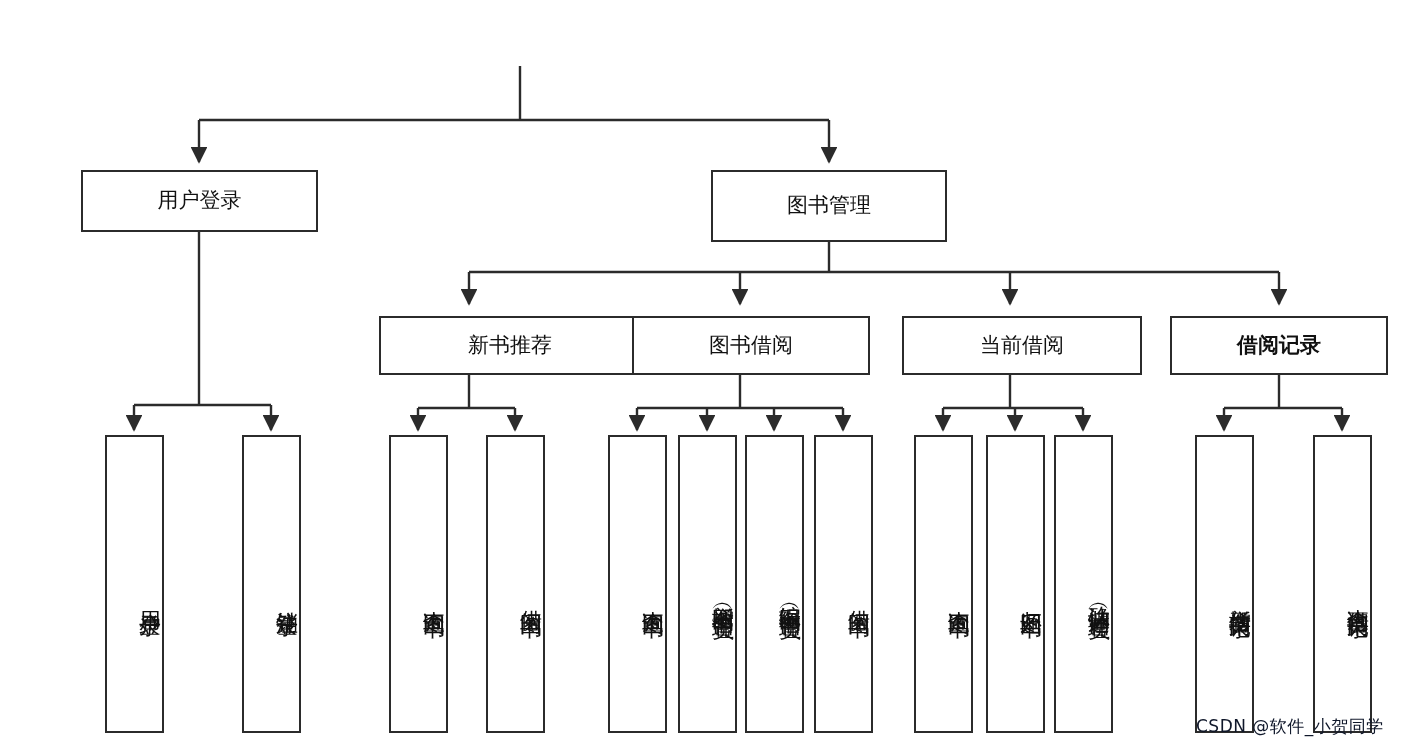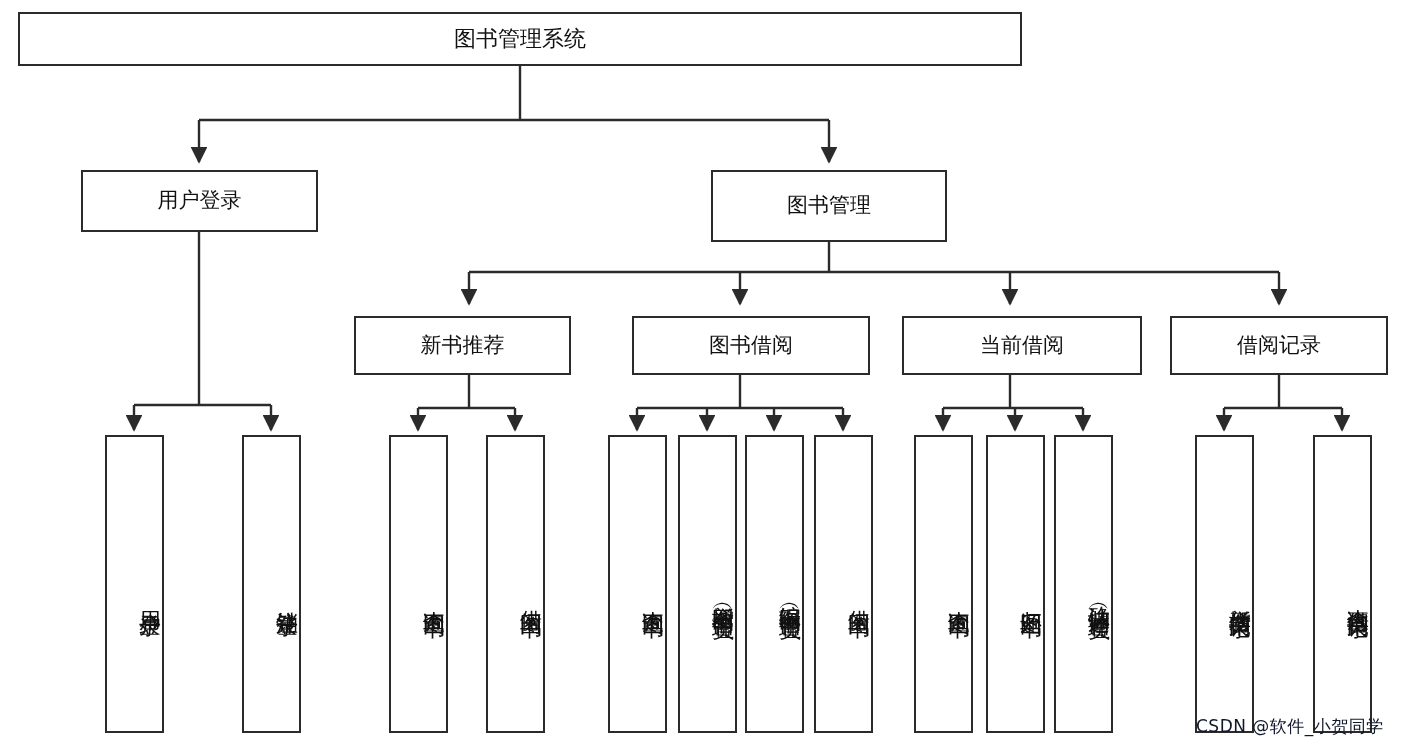--- a/index.html
+++ b/index.html
@@ -118,41 +118,38 @@
       <path d="M 1015 408 L 1015 430" marker-end="url(#arrow)"></path>
       <path d="M 1083 408 L 1083 430" marker-end="url(#arrow)"></path>
 
       <path d="M 1279 375 L 1279 408"></path>
       <path d="M 1224 408 L 1342 408"></path>
       <path d="M 1224 408 L 1224 430" marker-end="url(#arrow)"></path>
       <path d="M 1342 408 L 1342 430" marker-end="url(#arrow)"></path>
     </g>
   </svg>
 
-  <div class="node h root" style="left:18px; top:12px; width:1004px; height:54px;">
-    <span class="lbl">图书管理系统</span>
-  </div>
 
   <div class="node h" style="left:81px; top:170px; width:237px; height:62px;">
     <span class="lbl">用户登录</span>
   </div>
   <div class="node h" style="left:711px; top:170px; width:236px; height:72px;">
     <span class="lbl">图书管理</span>
   </div>
 
-  <div class="node h" style="left:354px; top:316px; width:217px; height:59px;">
+  <div class="node h" style="left:379px; top:316px; width:262px; height:59px;">
     <span class="lbl">新书推荐</span>
   </div>
   <div class="node h" style="left:632px; top:316px; width:238px; height:59px;">
     <span class="lbl">图书借阅</span>
   </div>
   <div class="node h" style="left:902px; top:316px; width:240px; height:59px;">
     <span class="lbl">当前借阅</span>
   </div>
-  <div class="node h" style="left:1170px; top:316px; width:218px; height:59px;">
+  <div class="node h" style="left:1170px; top:316px; width:218px; height:59px;font-weight:bold;">
     <span class="lbl">借阅记录</span>
   </div>
 
   <div class="node v" style="left:105px; top:435px; width:59px; height:298px;">
     <span class="lbl">用户登录</span>
   </div>
   <div class="node v" style="left:242px; top:435px; width:59px; height:298px;">
     <span class="lbl">注销登录</span>
   </div>
 

